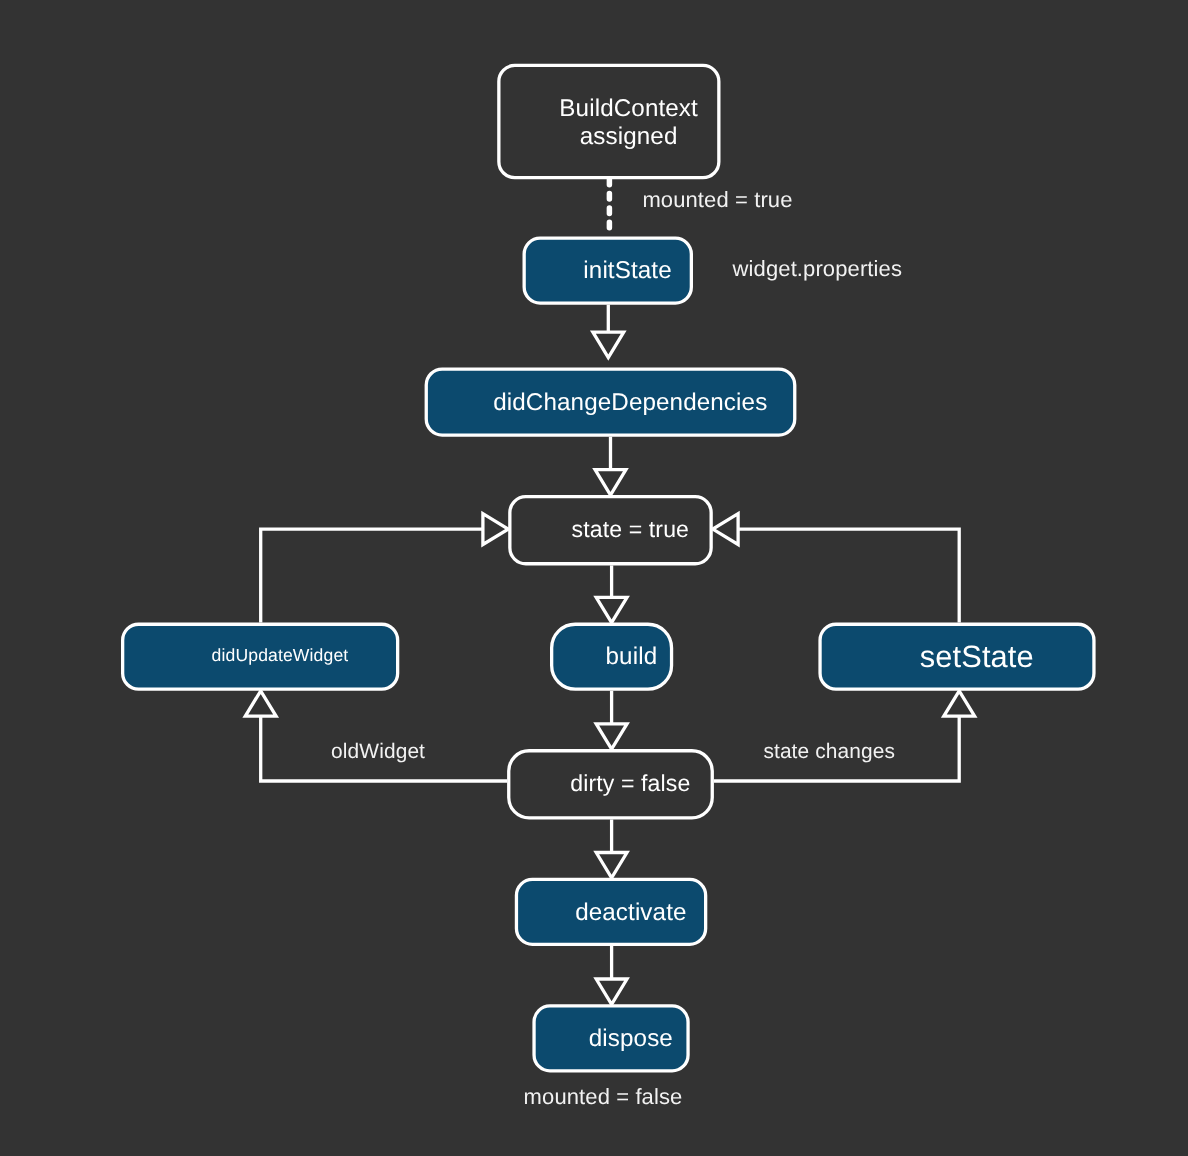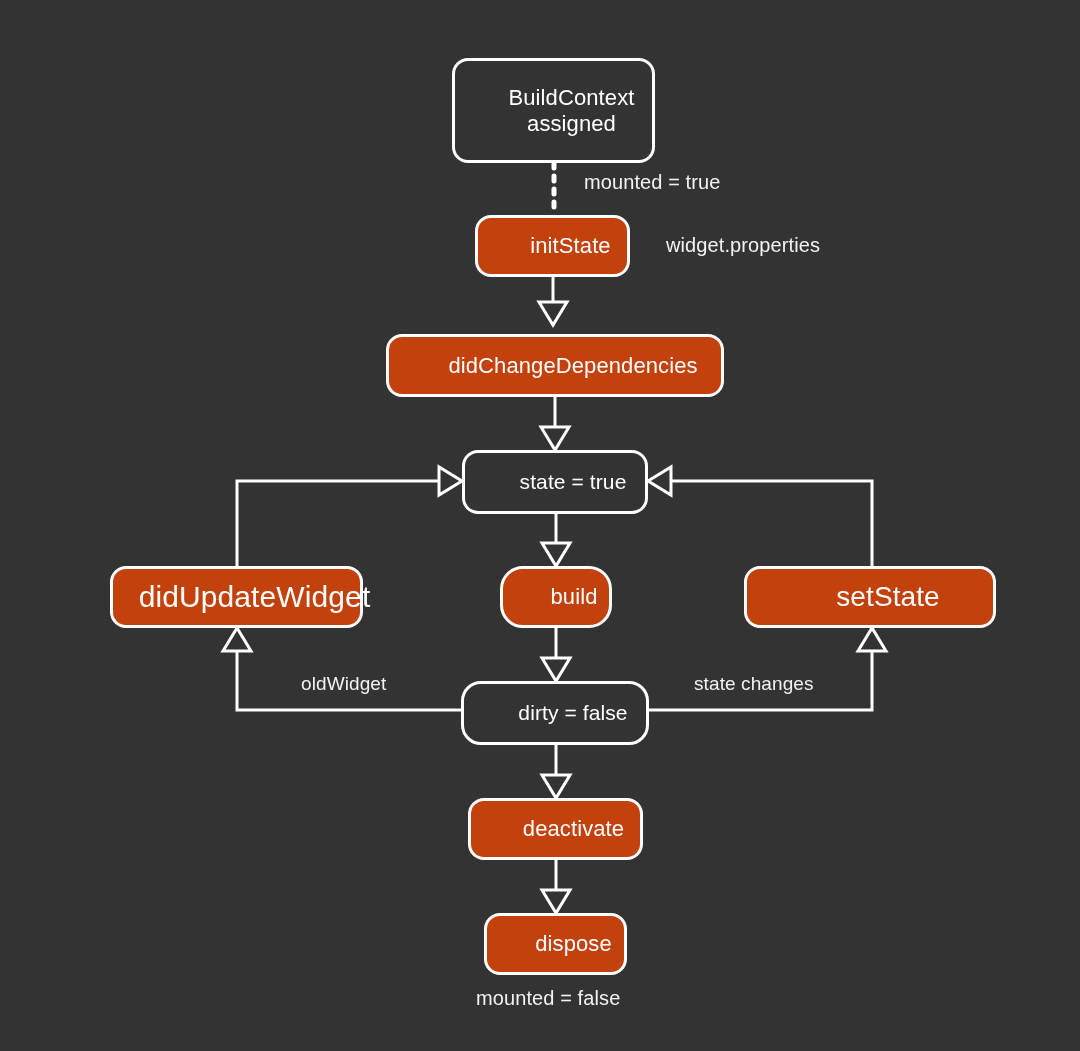--- a/index.html
+++ b/index.html
@@ -35,21 +35,21 @@
     border-radius: 16px;
     line-height: 1.18;
     letter-spacing: 0.1px;
     white-space: pre-line;
     padding-left: 36px;
   }
   .node.plain {
     background: #333333;
   }
   .node.teal {
-    background: #c2410c;
+    background: #0c4a6e;
   }
   .edge-label {
     position: absolute;
     color: #f2f2f2;
     font-size: 19px;
     white-space: nowrap;
     letter-spacing: 0.1px;
   }
 </style>
 </head>
@@ -94,21 +94,21 @@
 
     </g>
   </svg>
 
   <div id="nodes">
       <div class="node plain" style="left: 452px; top: 58px; width: 203px; height: 105px; font-size: 22px;">BuildContext
 assigned</div>
       <div class="node teal" style="left: 475px; top: 215px; width: 155px; height: 62px; font-size: 22px;">initState</div>
       <div class="node teal" style="left: 386px; top: 334px; width: 338px; height: 63px; font-size: 22px;">didChangeDependencies</div>
       <div class="node plain" style="left: 462px; top: 450px; width: 186px; height: 64px; font-size: 21px;">state = true</div>
-      <div class="node teal" style="left: 110px; top: 566px; width: 253px; height: 62px; font-size: 30px;">didUpdateWidget</div>
+      <div class="node teal" style="left: 110px; top: 566px; width: 253px; height: 62px; font-size: 16px;">didUpdateWidget</div>
       <div class="node teal" style="left: 500px; top: 566px; width: 112px; height: 62px; font-size: 22px; border-radius: 23px;">build</div>
       <div class="node teal" style="left: 744px; top: 566px; width: 252px; height: 62px; font-size: 28px;">setState</div>
       <div class="node plain" style="left: 461px; top: 681px; width: 188px; height: 64px; font-size: 21px; border-radius: 20px;">dirty = false</div>
       <div class="node teal" style="left: 468px; top: 798px; width: 175px; height: 62px; font-size: 22px;">deactivate</div>
       <div class="node teal" style="left: 484px; top: 913px; width: 143px; height: 62px; font-size: 22px;">dispose</div>
     </div>
   <div id="labels">
       <div class="edge-label" style="left: 584px; top: 171px; font-size: 20px;">mounted = true</div>
       <div class="edge-label" style="left: 666px; top: 234px; font-size: 20px;">widget.properties</div>
       <div class="edge-label" style="left: 301px; top: 673px; font-size: 19px;">oldWidget</div>

